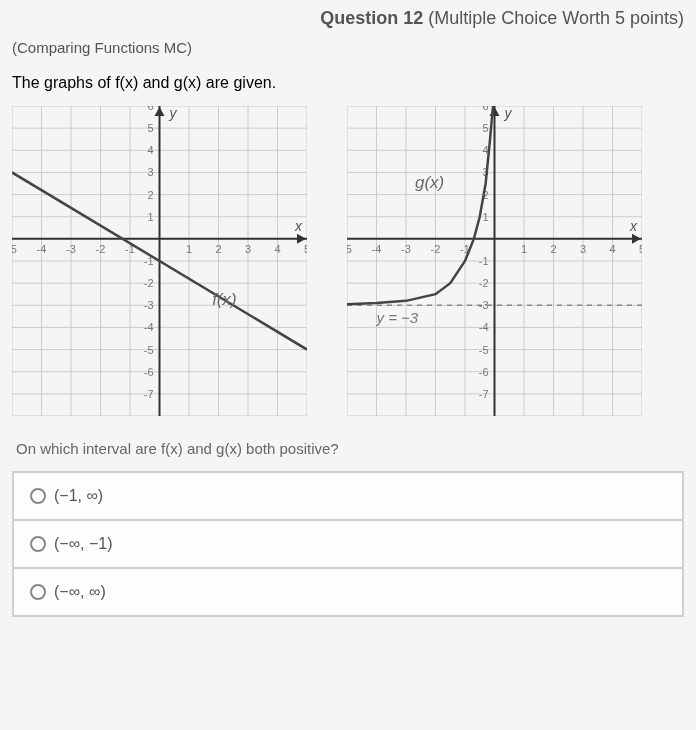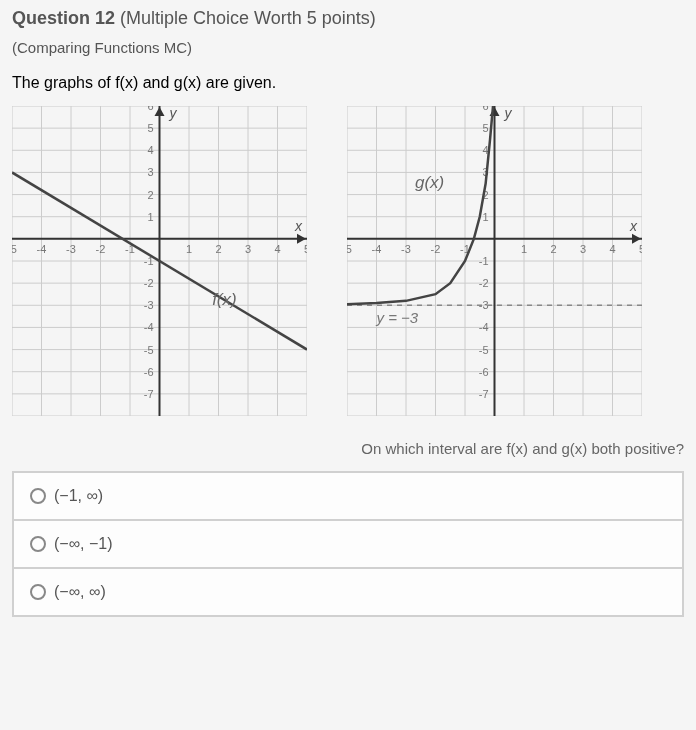--- a/index.html
+++ b/index.html
@@ -10,20 +10,21 @@
       font-family: Arial, sans-serif;
       color: #666;
       padding: 8px 12px;
       overflow: hidden;
       filter: blur(0.5px);
     }
     .question-header {
       font-size: 18px;
       margin-bottom: 10px;
       color: #555;
+      text-align: right;
     }
     .question-header .bold { font-weight: bold; }
     .subtitle {
       font-size: 15px;
       color: #555;
       margin-bottom: 18px;
     }
     .prompt {
       font-size: 16px;
       color: #000000;
@@ -37,21 +38,20 @@
     .graph-wrap {
       width: 295px;
       height: 310px;
       position: relative;
     }
     .graph-svg { display: block; }
     .below-prompt {
       font-size: 15px;
       color: #666;
       margin: 8px 0 14px 4px;
-      text-align: right;
     }
     .answers {
       border: 2px solid #d0d0d0;
       border-bottom: none;
       background: #fdfdfd;
     }
     .answer-row {
       display: flex;
       align-items: center;
       padding: 14px 16px;

